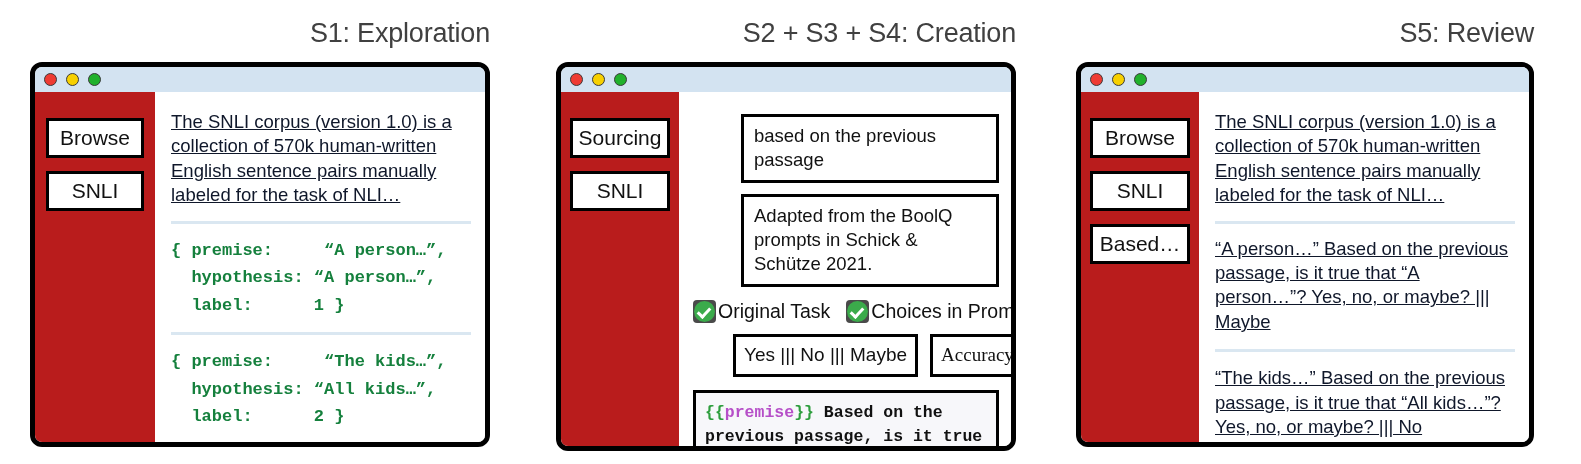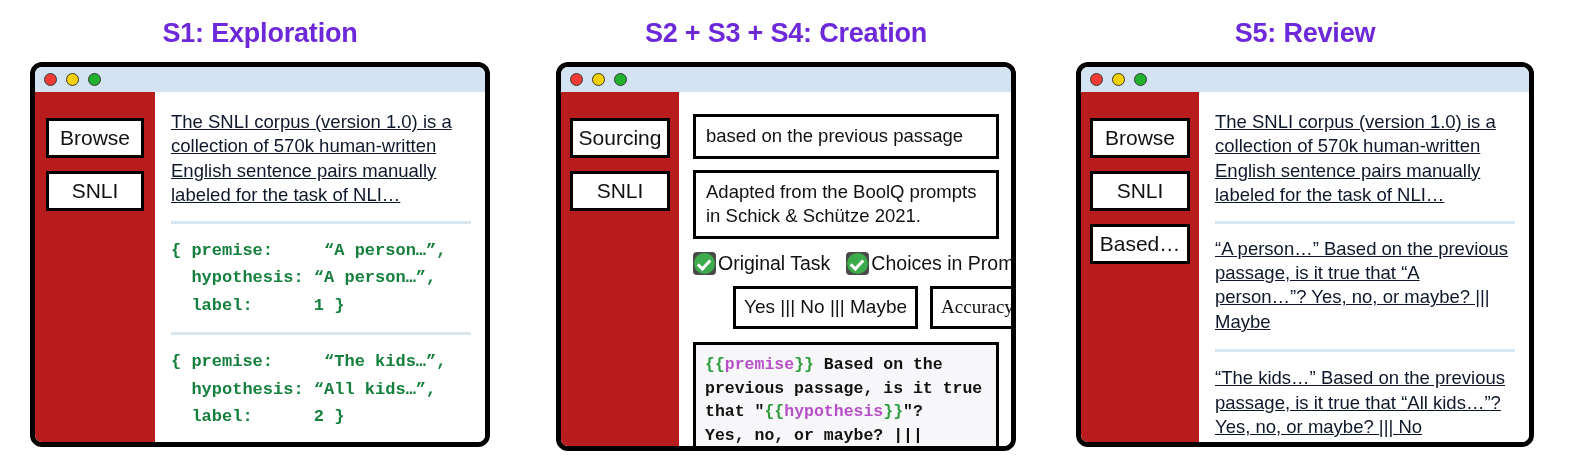--- a/index.html
+++ b/index.html
@@ -23,24 +23,24 @@
   
   .panel {
     position: absolute;
     top: 0;
   }
   .panel-title {
     position: absolute;
     top: 18px;
     left: 0;
     width: 100%;
-    text-align: center;
+    text-align: right;
     font-size: 27px;
-    font-weight: bold;
-    color: #6d28d9;
+    font-weight: normal;
+    color: #404040;
     letter-spacing: -0.2px;
     white-space: nowrap;
   }
 
   .window {
     position: absolute;
     top: 62px;
     left: 0;
     border: 5px solid #000;
     border-radius: 12px;
@@ -133,20 +133,21 @@
 
   
   .field {
     border: 3px solid #000;
     background: #fff;
     box-sizing: border-box;
     font-size: 18.5px;
     line-height: 1.3;
     color: #111;
     padding: 7px 10px 8px;
+    margin-left: 48px;
   }
   .check-row {
     display: flex;
     align-items: center;
     gap: 0px;
     font-size: 19.5px;
     color: #111;
     white-space: nowrap;
   }
   .chk {

